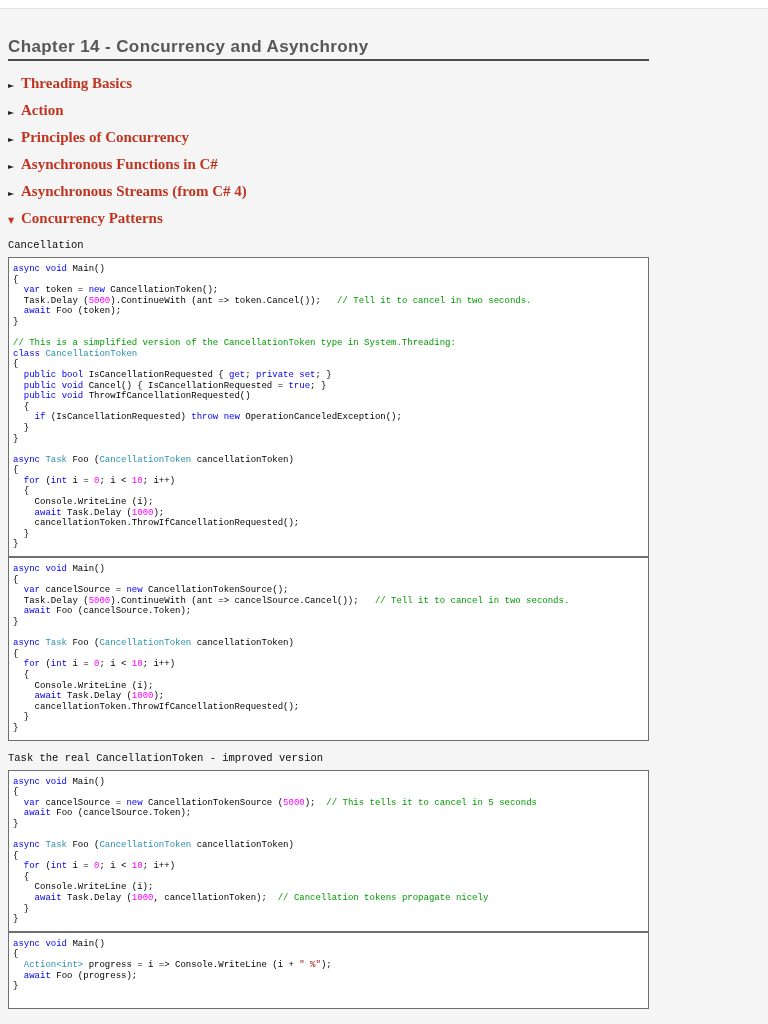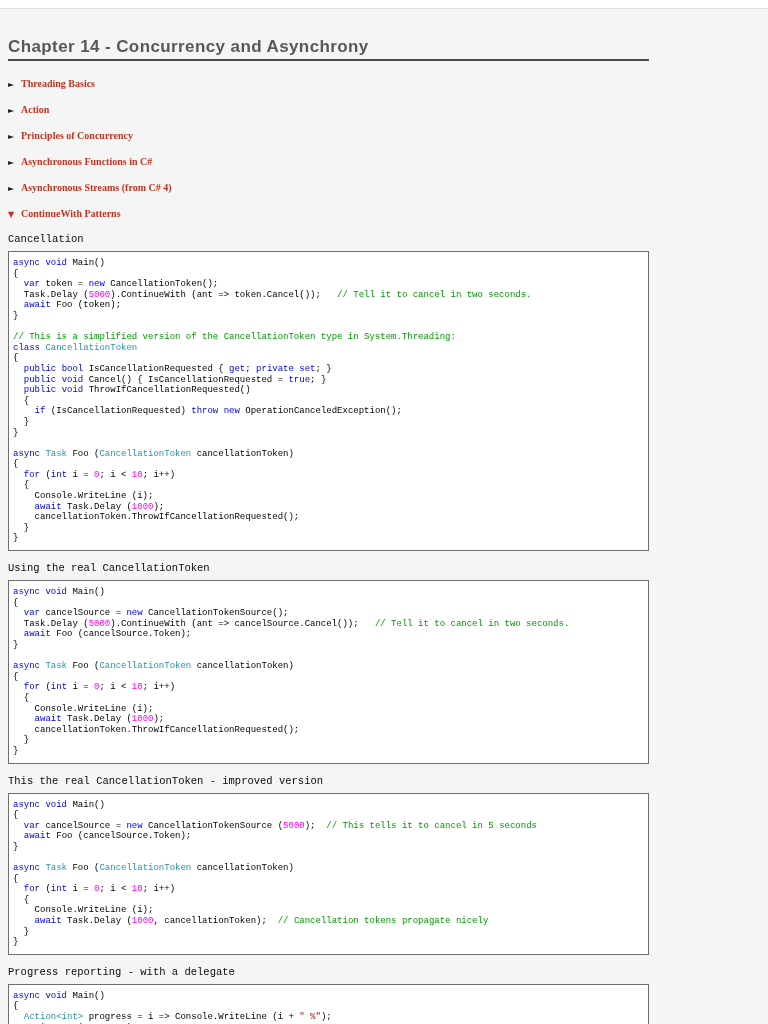--- a/index.html
+++ b/index.html
@@ -33,21 +33,21 @@
   }
   .toc-arrow{
     font-family:"DejaVu Sans", sans-serif;
     font-size:8px;line-height:13px;
     color:var(--arrow_dark);
     width:13px;flex:0 0 13px;
   }
   .toc-item.expanded .toc-arrow{color:var(--section_red);}
   .toc-label{
     font-family:"Liberation Serif", serif;
-    font-size:10px;font-weight:bold;color:var(--section_red);
+    font-size:15px;font-weight:bold;color:var(--section_red);
   }
   .sample-caption{
     font-family:Liberation Mono, monospace;
     font-size:10.5px;line-height:12px;color:var(--caption_color);
     margin:11px 0 6px 0;
   }
   pre.codebox{
     margin:0;background:var(--box_bg);
     border:1px solid var(--box_border);
     padding:6px 4px;
@@ -81,26 +81,24 @@
       <div class="toc-item">
         <span class="toc-arrow">►</span>
         <span class="toc-label">Asynchronous Functions in C#</span>
       </div>
       <div class="toc-item">
         <span class="toc-arrow">►</span>
         <span class="toc-label">Asynchronous Streams (from C# 4)</span>
       </div>
       <div class="toc-item expanded">
         <span class="toc-arrow">▼</span>
-        <span class="toc-label">ContinueWith Patterns</span>
+        <span class="toc-label">Concurrency Patterns</span>
       </div>
     </div>
   <div>
       <div class="sample-caption">Cancellation</div>
       <pre class="codebox"><div class="code-line"><span class="tk-k">async</span><span class="tk-p"> </span><span class="tk-k">void</span><span class="tk-p"> Main()</span></div><div class="code-line"><span class="tk-p">{</span></div><div class="code-line"><span class="tk-p">  </span><span class="tk-k">var</span><span class="tk-p"> token = </span><span class="tk-k">new</span><span class="tk-p"> CancellationToken();</span></div><div class="code-line"><span class="tk-p">  Task.Delay (</span><span class="tk-n">5000</span><span class="tk-p">).ContinueWith (ant =&gt; token.Cancel());   </span><span class="tk-c">// Tell it to cancel in two seconds.</span></div><div class="code-line"><span class="tk-p">  </span><span class="tk-k">await</span><span class="tk-p"> Foo (token);</span></div><div class="code-line"><span class="tk-p">}</span></div><div class="code-line"> </div><div class="code-line"><span class="tk-c">// This is a simplified version of the CancellationToken type in System.Threading:</span></div><div class="code-line"><span class="tk-k">class</span><span class="tk-p"> </span><span class="tk-t">CancellationToken</span></div><div class="code-line"><span class="tk-p">{</span></div><div class="code-line"><span class="tk-p">  </span><span class="tk-k">public</span><span class="tk-p"> </span><span class="tk-k">bool</span><span class="tk-p"> IsCancellationRequested { </span><span class="tk-k">get</span><span class="tk-p">; </span><span class="tk-k">private</span><span class="tk-p"> </span><span class="tk-k">set</span><span class="tk-p">; }</span></div><div class="code-line"><span class="tk-p">  </span><span class="tk-k">public</span><span class="tk-p"> </span><span class="tk-k">void</span><span class="tk-p"> Cancel() { IsCancellationRequested = </span><span class="tk-k">true</span><span class="tk-p">; }</span></div><div class="code-line"><span class="tk-p">  </span><span class="tk-k">public</span><span class="tk-p"> </span><span class="tk-k">void</span><span class="tk-p"> ThrowIfCancellationRequested()</span></div><div class="code-line"><span class="tk-p">  {</span></div><div class="code-line"><span class="tk-p">    </span><span class="tk-k">if</span><span class="tk-p"> (IsCancellationRequested) </span><span class="tk-k">throw</span><span class="tk-p"> </span><span class="tk-k">new</span><span class="tk-p"> OperationCanceledException();</span></div><div class="code-line"><span class="tk-p">  }</span></div><div class="code-line"><span class="tk-p">}</span></div><div class="code-line"> </div><div class="code-line"><span class="tk-k">async</span><span class="tk-p"> </span><span class="tk-t">Task</span><span class="tk-p"> Foo (</span><span class="tk-t">CancellationToken</span><span class="tk-p"> cancellationToken)</span></div><div class="code-line"><span class="tk-p">{</span></div><div class="code-line"><span class="tk-p">  </span><span class="tk-k">for</span><span class="tk-p"> (</span><span class="tk-k">int</span><span class="tk-p"> i = </span><span class="tk-n">0</span><span class="tk-p">; i &lt; </span><span class="tk-n">10</span><span class="tk-p">; i++)</span></div><div class="code-line"><span class="tk-p">  {</span></div><div class="code-line"><span class="tk-p">    Console.WriteLine (i);</span></div><div class="code-line"><span class="tk-p">    </span><span class="tk-k">await</span><span class="tk-p"> Task.Delay (</span><span class="tk-n">1000</span><span class="tk-p">);</span></div><div class="code-line"><span class="tk-p">    cancellationToken.ThrowIfCancellationRequested();</span></div><div class="code-line"><span class="tk-p">  }</span></div><div class="code-line"><span class="tk-p">}</span></div></pre>
-      <div class="sample-caption">Using the real CancellationToken</div>
       <pre class="codebox"><div class="code-line"><span class="tk-k">async</span><span class="tk-p"> </span><span class="tk-k">void</span><span class="tk-p"> Main()</span></div><div class="code-line"><span class="tk-p">{</span></div><div class="code-line"><span class="tk-p">  </span><span class="tk-k">var</span><span class="tk-p"> cancelSource = </span><span class="tk-k">new</span><span class="tk-p"> CancellationTokenSource();</span></div><div class="code-line"><span class="tk-p">  Task.Delay (</span><span class="tk-n">5000</span><span class="tk-p">).ContinueWith (ant =&gt; cancelSource.Cancel());   </span><span class="tk-c">// Tell it to cancel in two seconds.</span></div><div class="code-line"><span class="tk-p">  </span><span class="tk-k">await</span><span class="tk-p"> Foo (cancelSource.Token);</span></div><div class="code-line"><span class="tk-p">}</span></div><div class="code-line"> </div><div class="code-line"><span class="tk-k">async</span><span class="tk-p"> </span><span class="tk-t">Task</span><span class="tk-p"> Foo (</span><span class="tk-t">CancellationToken</span><span class="tk-p"> cancellationToken)</span></div><div class="code-line"><span class="tk-p">{</span></div><div class="code-line"><span class="tk-p">  </span><span class="tk-k">for</span><span class="tk-p"> (</span><span class="tk-k">int</span><span class="tk-p"> i = </span><span class="tk-n">0</span><span class="tk-p">; i &lt; </span><span class="tk-n">10</span><span class="tk-p">; i++)</span></div><div class="code-line"><span class="tk-p">  {</span></div><div class="code-line"><span class="tk-p">    Console.WriteLine (i);</span></div><div class="code-line"><span class="tk-p">    </span><span class="tk-k">await</span><span class="tk-p"> Task.Delay (</span><span class="tk-n">1000</span><span class="tk-p">);</span></div><div class="code-line"><span class="tk-p">    cancellationToken.ThrowIfCancellationRequested();</span></div><div class="code-line"><span class="tk-p">  }</span></div><div class="code-line"><span class="tk-p">}</span></div></pre>
-      <div class="sample-caption">This the real CancellationToken - improved version</div>
+      <div class="sample-caption">Task the real CancellationToken - improved version</div>
       <pre class="codebox"><div class="code-line"><span class="tk-k">async</span><span class="tk-p"> </span><span class="tk-k">void</span><span class="tk-p"> Main()</span></div><div class="code-line"><span class="tk-p">{</span></div><div class="code-line"><span class="tk-p">  </span><span class="tk-k">var</span><span class="tk-p"> cancelSource = </span><span class="tk-k">new</span><span class="tk-p"> CancellationTokenSource (</span><span class="tk-n">5000</span><span class="tk-p">);  </span><span class="tk-c">// This tells it to cancel in 5 seconds</span></div><div class="code-line"><span class="tk-p">  </span><span class="tk-k">await</span><span class="tk-p"> Foo (cancelSource.Token);</span></div><div class="code-line"><span class="tk-p">}</span></div><div class="code-line"> </div><div class="code-line"><span class="tk-k">async</span><span class="tk-p"> </span><span class="tk-t">Task</span><span class="tk-p"> Foo (</span><span class="tk-t">CancellationToken</span><span class="tk-p"> cancellationToken)</span></div><div class="code-line"><span class="tk-p">{</span></div><div class="code-line"><span class="tk-p">  </span><span class="tk-k">for</span><span class="tk-p"> (</span><span class="tk-k">int</span><span class="tk-p"> i = </span><span class="tk-n">0</span><span class="tk-p">; i &lt; </span><span class="tk-n">10</span><span class="tk-p">; i++)</span></div><div class="code-line"><span class="tk-p">  {</span></div><div class="code-line"><span class="tk-p">    Console.WriteLine (i);</span></div><div class="code-line"><span class="tk-p">    </span><span class="tk-k">await</span><span class="tk-p"> Task.Delay (</span><span class="tk-n">1000</span><span class="tk-p">, cancellationToken);  </span><span class="tk-c">// Cancellation tokens propagate nicely</span></div><div class="code-line"><span class="tk-p">  }</span></div><div class="code-line"><span class="tk-p">}</span></div></pre>
-      <div class="sample-caption">Progress reporting - with a delegate</div>
       <pre class="codebox"><div class="code-line"><span class="tk-k">async</span><span class="tk-p"> </span><span class="tk-k">void</span><span class="tk-p"> Main()</span></div><div class="code-line"><span class="tk-p">{</span></div><div class="code-line"><span class="tk-p">  </span><span class="tk-t">Action&lt;int&gt;</span><span class="tk-p"> progress = i =&gt; Console.WriteLine (i + </span><span class="tk-s">" %"</span><span class="tk-p">);</span></div><div class="code-line"><span class="tk-p">  </span><span class="tk-k">await</span><span class="tk-p"> Foo (progress);</span></div><div class="code-line"><span class="tk-p">}</span></div><div class="code-line"> </div></pre>
     </div>
 </div>
 
 </body></html>

